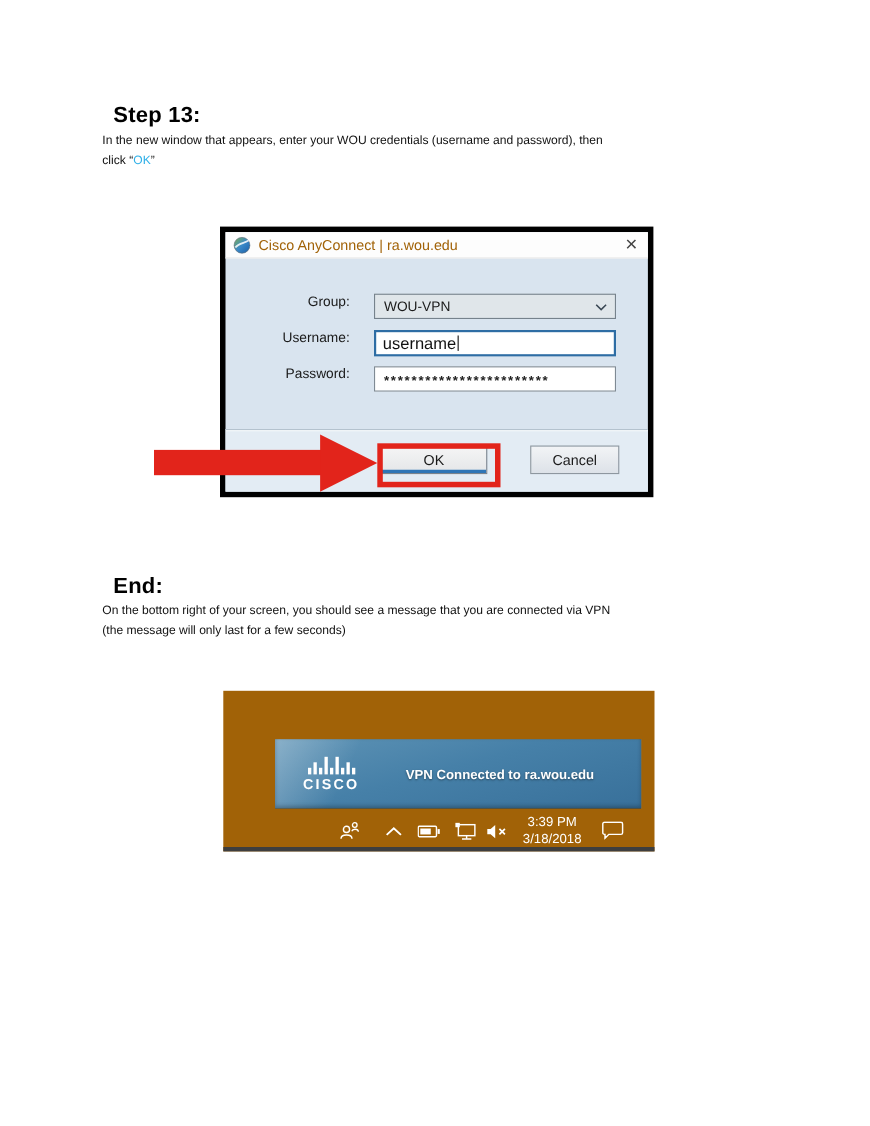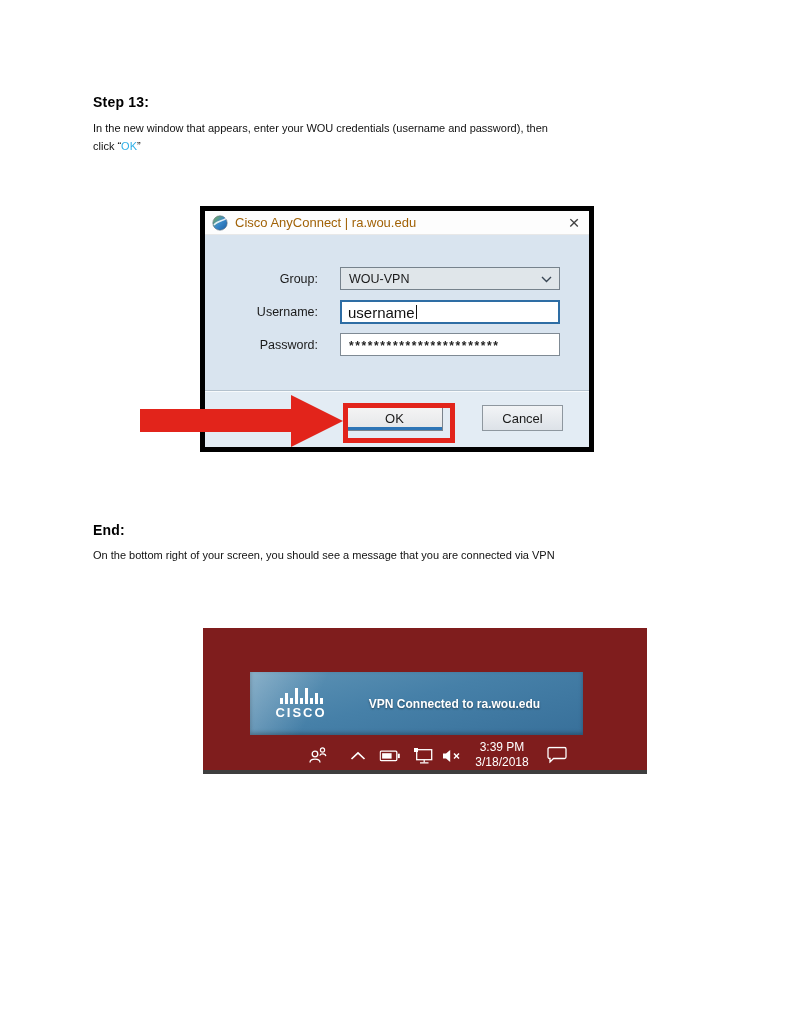--- a/index.html
+++ b/index.html
@@ -7,22 +7,22 @@
   .page {
     position: relative;
     width: 791px; height: 1024px;
     background: #ffffff;
     font-family: "Liberation Sans", sans-serif;
     color: #1a1a1a;
     overflow: hidden;
   }
   
   .doc-heading {
-    position: absolute; left: 93px;
-    font-size: 14px; font-weight: bold; color: #000;
+    position: absolute; left: 103px;
+    font-size: 20px; font-weight: bold; color: #000;
     letter-spacing: 0.2px;
   }
   .step-heading { top: 94px; }
   .end-heading  { top: 522px; }
   .doc-para {
     position: absolute; left: 93px; width: 616px;
     font-size: 11px; line-height: 18px; color: #111;
   }
   .step-para { top: 119px; }
   .end-para  { top: 546px; }
@@ -42,21 +42,21 @@
     position: absolute; left: 0; top: 0; width: 384px; height: 24px;
     background: #fdfdfd; display: flex; align-items: center;
     padding-left: 7px; border-bottom: 1px solid #e8e8e8;
   }
   .titlebar-icon { width: 16px; height: 16px; margin-right: 7px; flex: 0 0 auto; }
   .titlebar-text { font-size: 13px; color: #a16207; flex: 1 1 auto; white-space: nowrap; }
   .close-btn {
     width: 30px; height: 24px; display: flex; align-items: center; justify-content: center;
     font-size: 19px; color: #444; cursor: default; line-height: 1;
   }
-  .form-row { position: absolute; display: flex; align-items: center; }
+  .form-row { position: absolute; display: flex; align-items: flex-start; }
   .row-group    { left: 0; top: 56px;  height: 23px; }
   .row-username { left: 0; top: 89px;  height: 24px; }
   .row-password { left: 0; top: 122px; height: 23px; }
   .form-label {
     width: 113px; text-align: right; font-size: 12.5px; color: #1a1a1a;
     padding-right: 0;
   }
   .field { position: absolute; left: 135px; width: 220px; }
   .dropdown {
     top: 56px; height: 23px;
@@ -110,22 +110,22 @@
   }
   .arrow-head {
     position: absolute; left: 291px; top: 395px; width: 0; height: 0; z-index: 5;
     border-top: 26px solid transparent; border-bottom: 26px solid transparent;
     border-left: 52px solid #e2241b;
   }
 
   
   .shot2 {
     position: absolute; left: 203px; top: 628px;
-    width: 444px; height: 146px;
-    background: #7f1d1d; border-bottom: 4px solid #3e3e3e; padding-left: 24px;
+    width: 392px; height: 146px;
+    background: #a16207; border-bottom: 4px solid #3e3e3e; padding-left: 24px;
   }
   .banner {
     position: absolute; left: 47px; top: 44px; width: 333px; height: 63px;
     background:
       linear-gradient(115deg, rgba(255,255,255,.28) 0%, rgba(255,255,255,0) 22%),
       linear-gradient(165deg, #5e93b5 0%, #4680a8 45%, #38709a 100%);
     box-shadow: inset 0 -2px 4px rgba(0,0,0,.28);
     display: flex; align-items: center; padding-left: 20px;
   }
   .cisco-logo { display: flex; flex-direction: column; align-items: center; width: 62px; flex: 0 0 auto; }
@@ -210,20 +210,21 @@
       <div class="red-rect"></div>
     </div>
   </div>
 
   <div class="arrow-shaft"></div>
   <div class="arrow-head"></div>
 
   <div class="doc-heading end-heading">End:</div>
   <div class="doc-para end-para">
     <span>On the bottom right of your screen, you should see a message that you are connected via VPN</span><br>
+    <span>(the message will only last for a few seconds)</span>
   </div>
 
   <div class="shot2">
 
     <div class="banner">
       <div class="cisco-logo">
         <div class="cisco-bars">
           <i></i>
             <i></i>
             <i></i>

